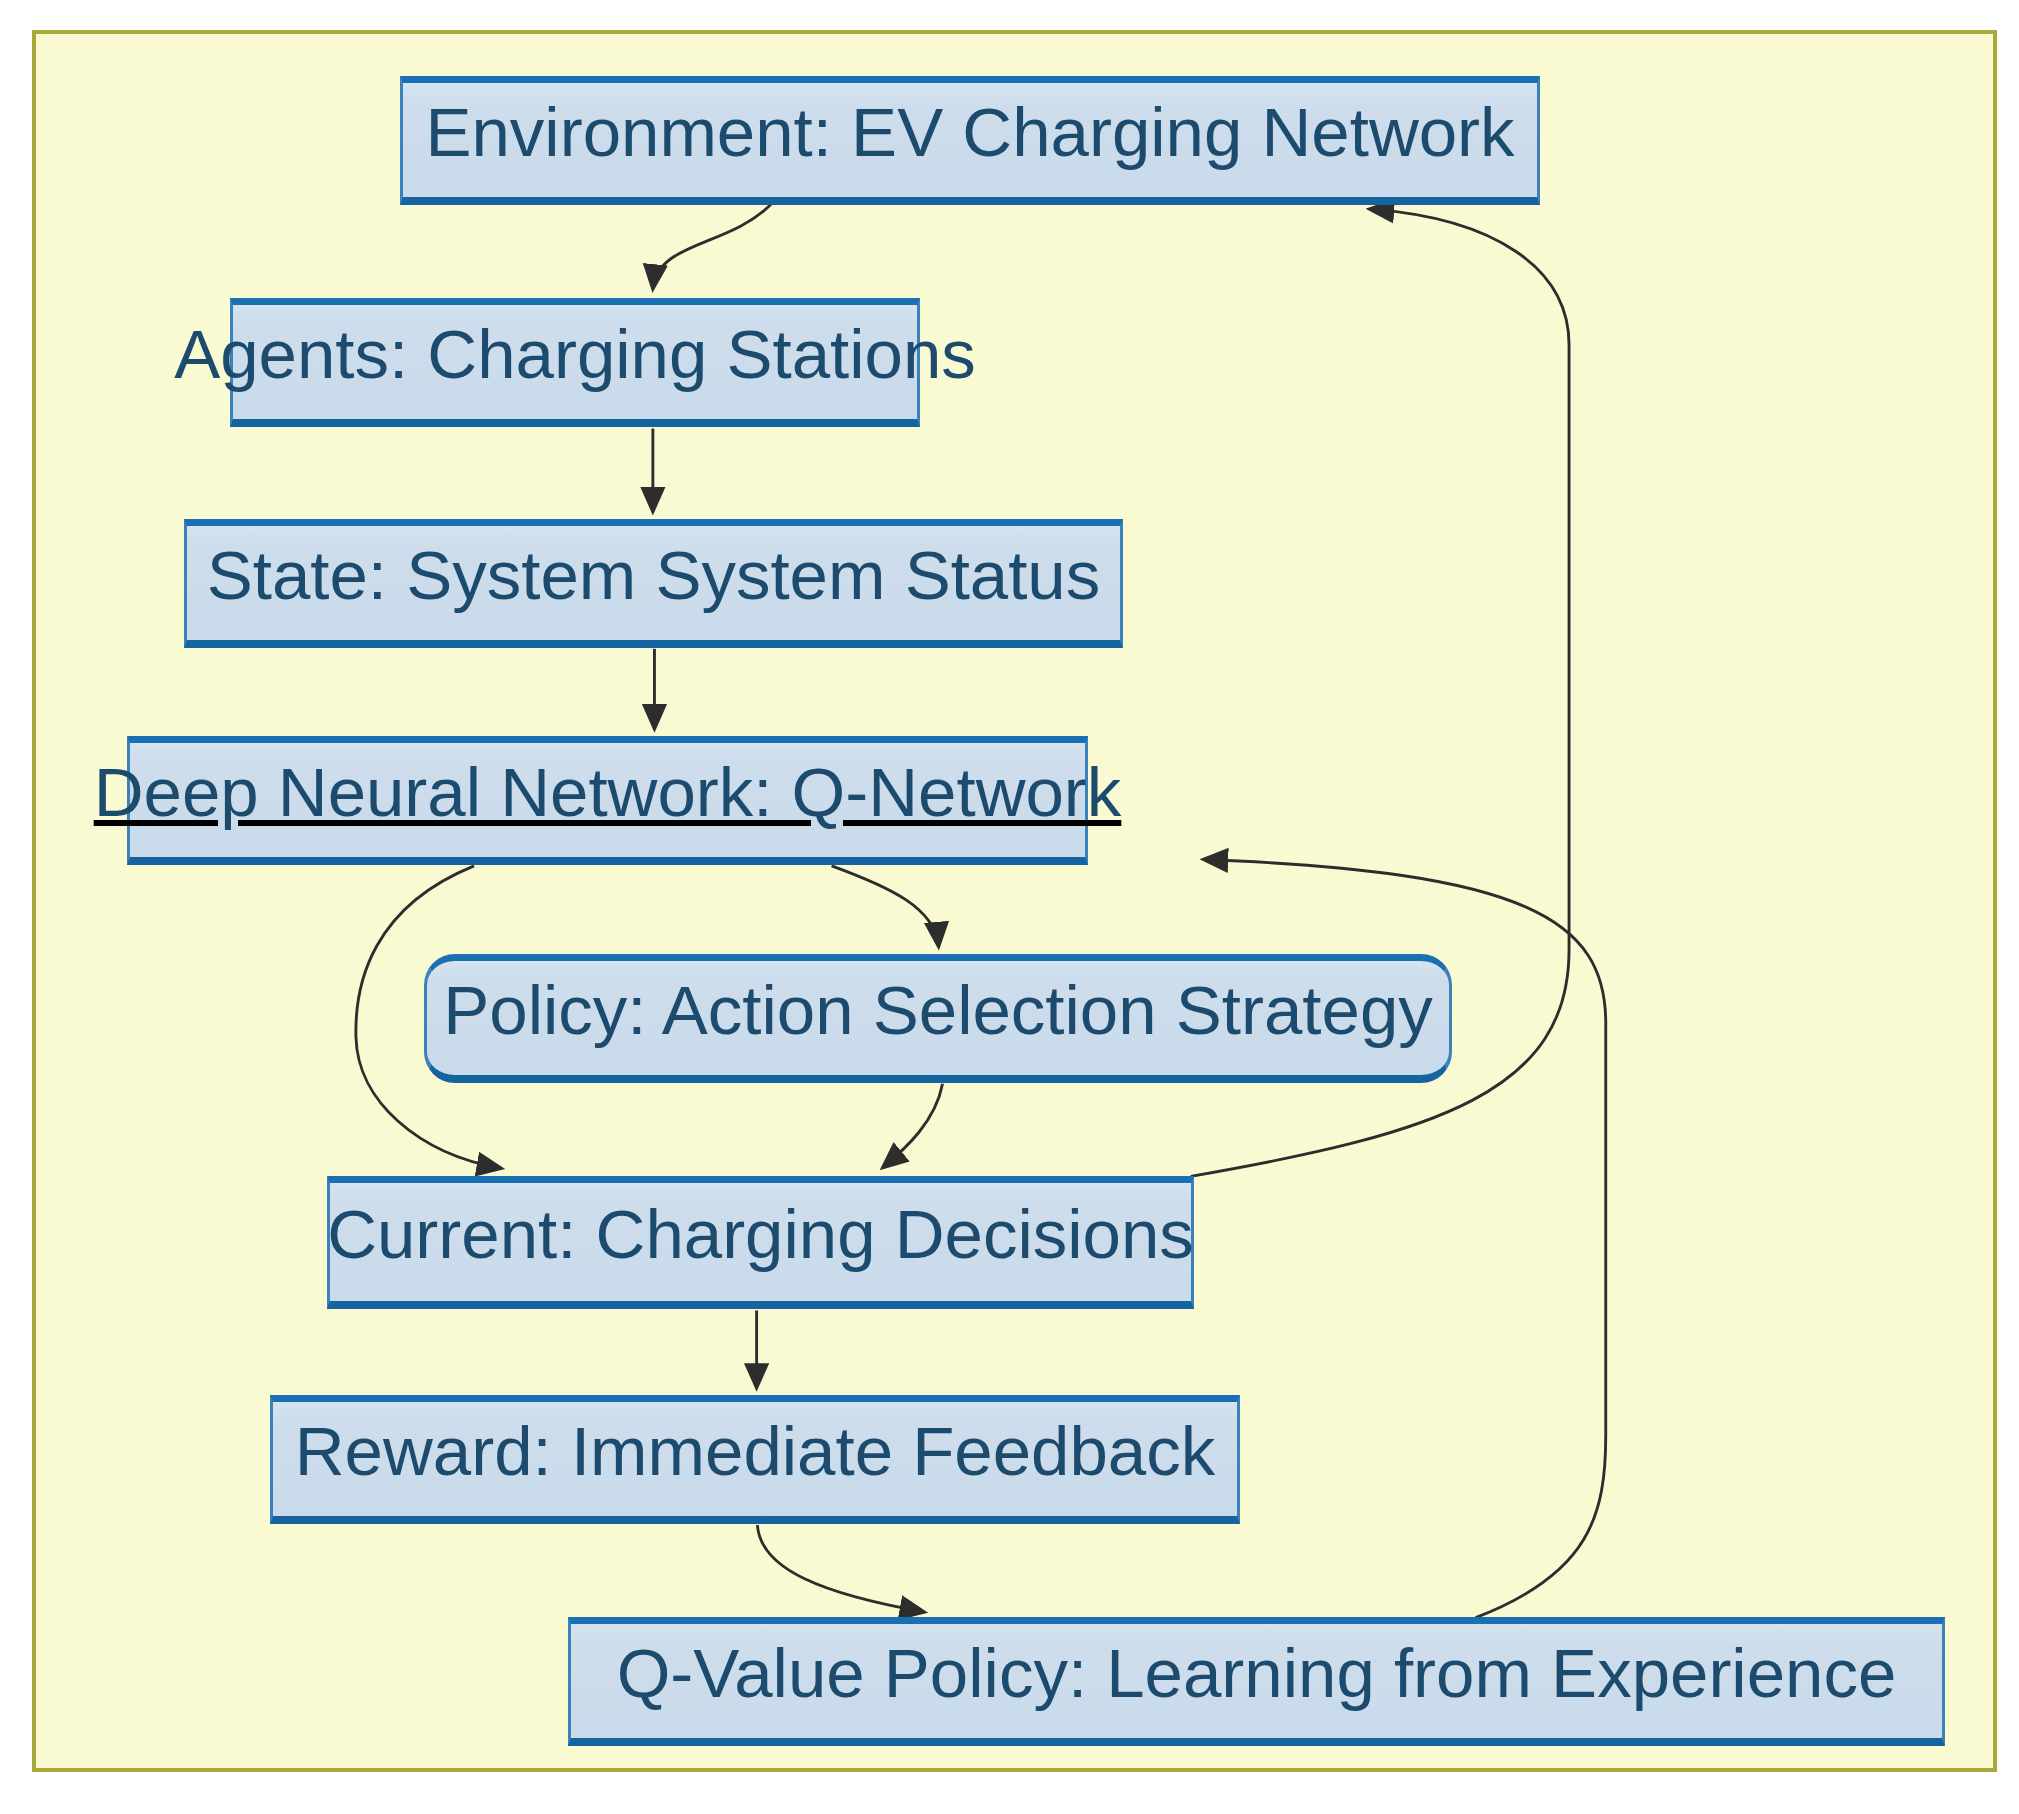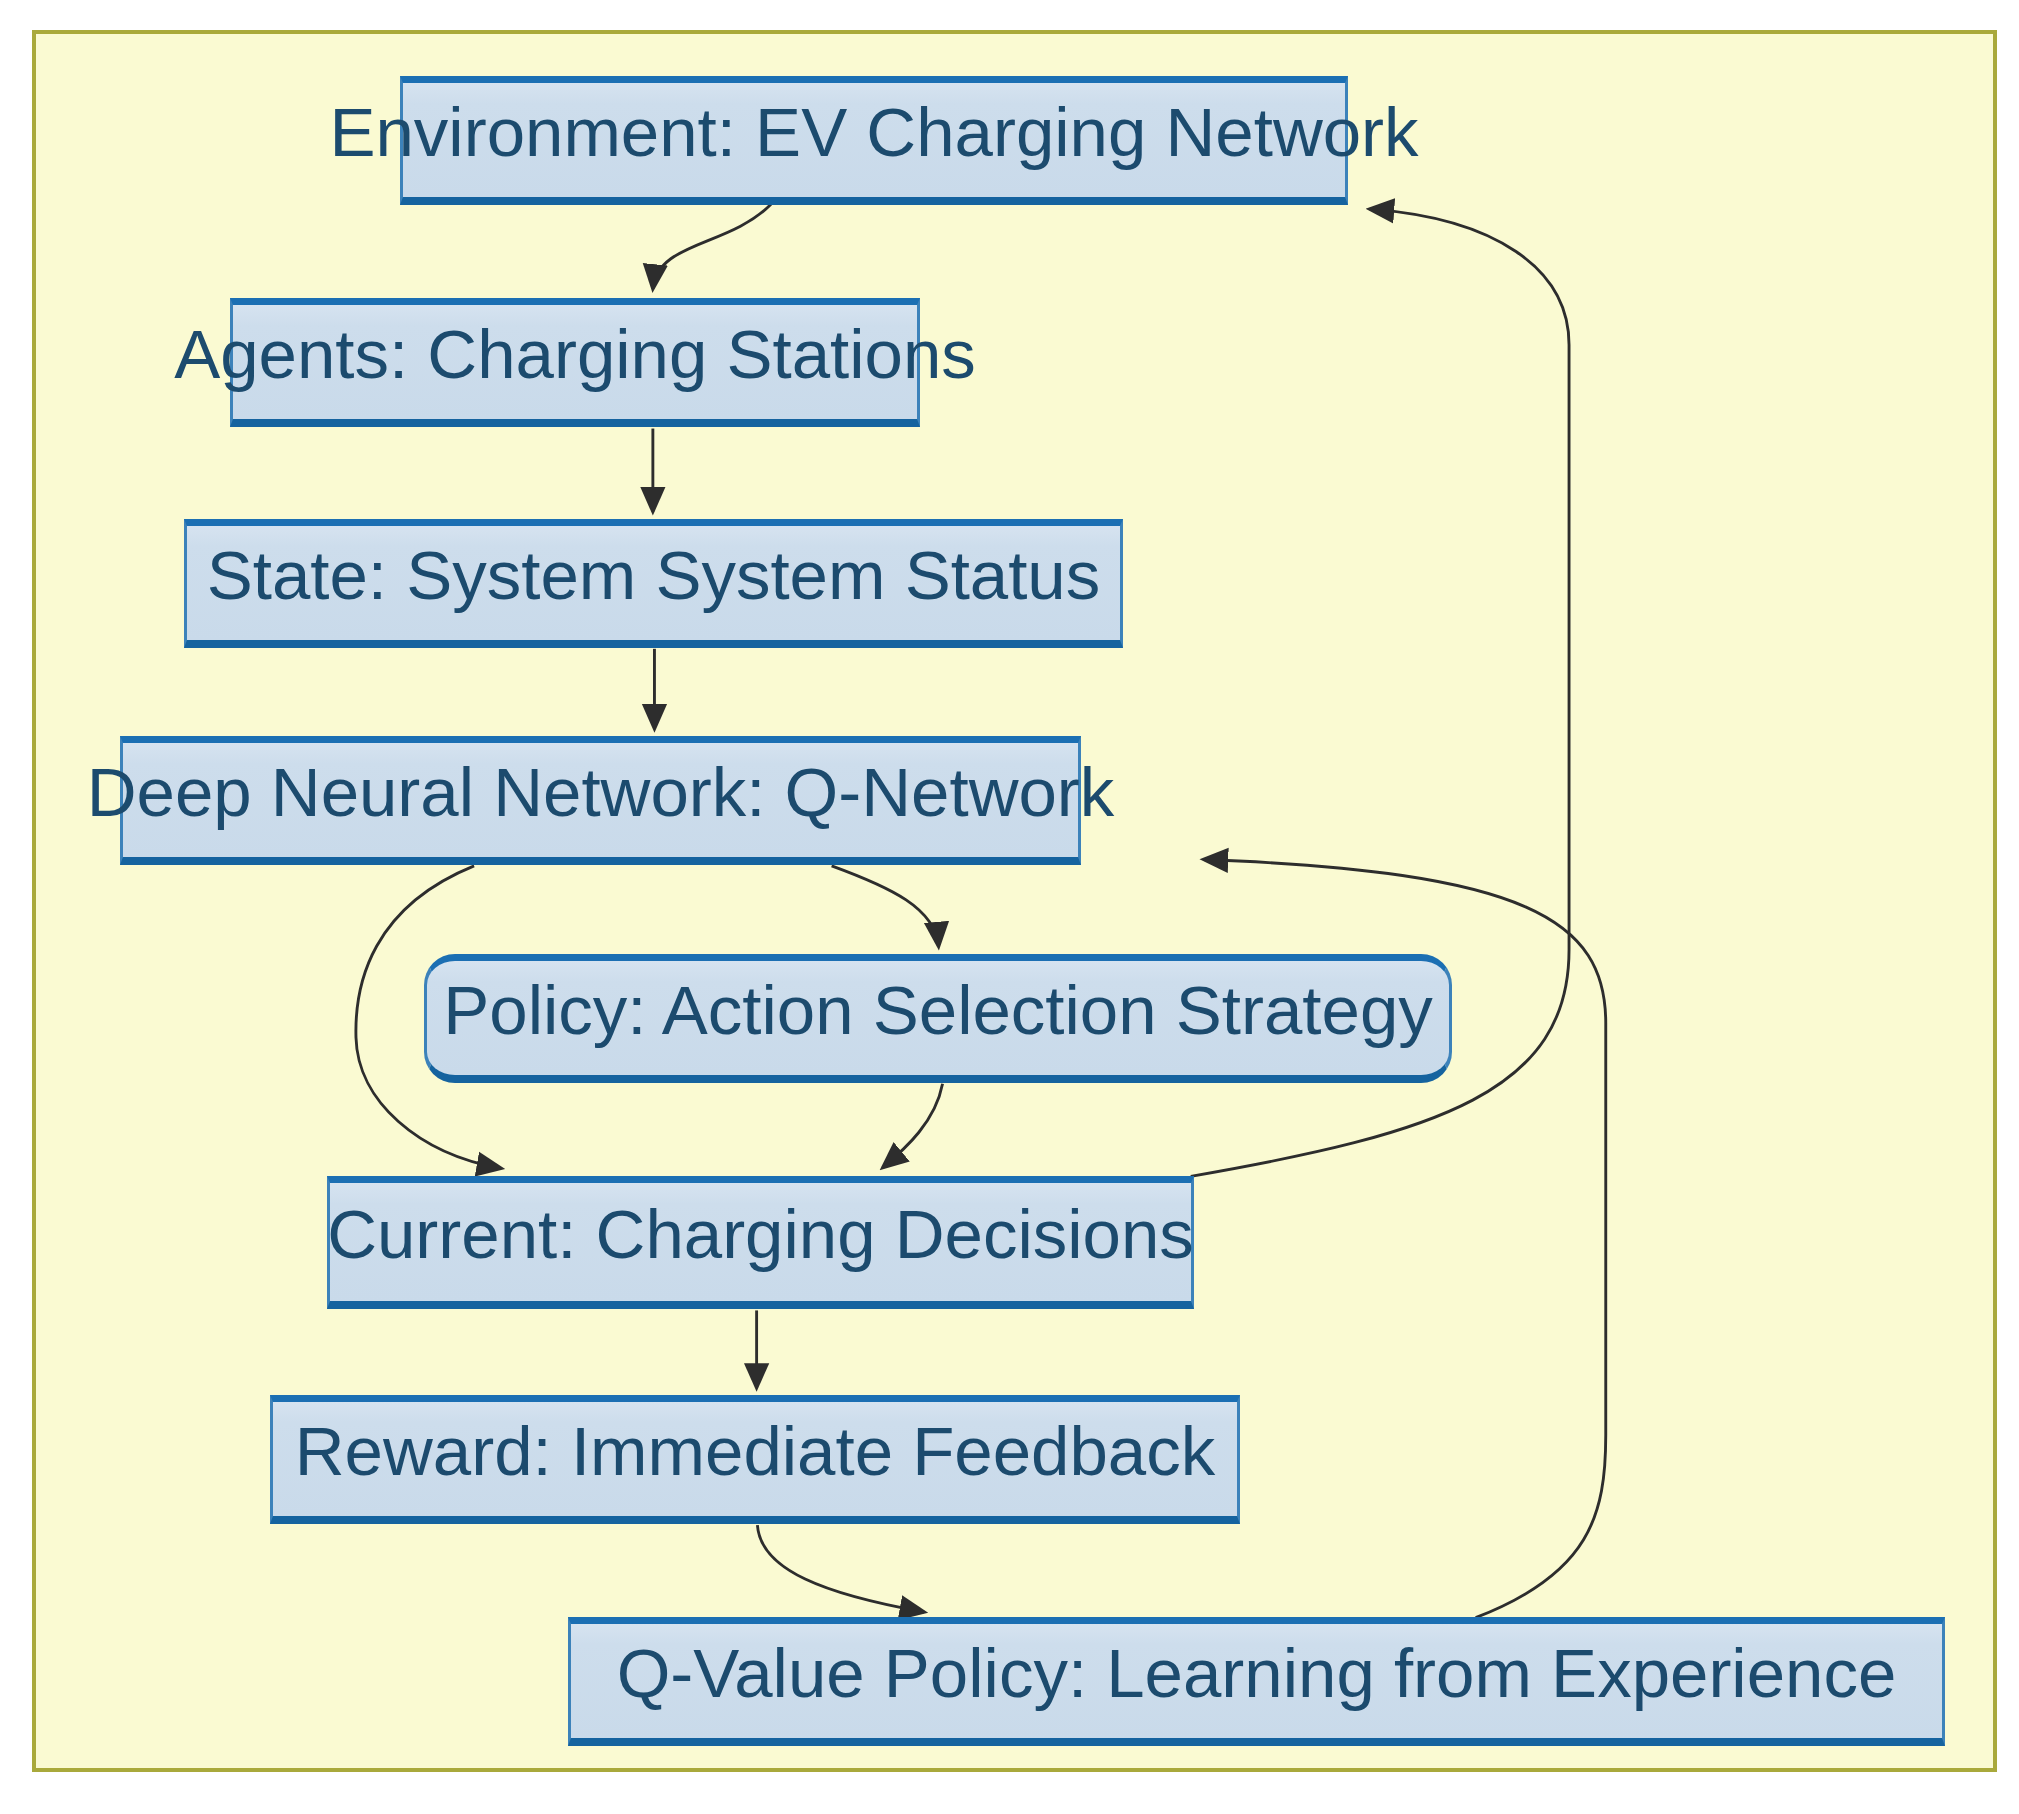--- a/index.html
+++ b/index.html
@@ -47,24 +47,24 @@
     align-items: center;
     justify-content: center;
     padding-bottom: 16px;
   }
   .node .label {
     color: #1c4b6e;
     font-size: 69px;
     line-height: 1;
     white-space: nowrap;
   }
-  #node-environment   { left: 400px;  top: 76px;   width: 948px; height: 129px; }
+  #node-environment   { left: 400px;  top: 76px;   width: 1140px; height: 129px; }
   #node-agents        { left: 230px;  top: 298px;  width: 690px; height: 129px; }
   #node-state         { left: 184px;  top: 519px;  width: 939px; height: 129px; }
-  #node-q-network     { left: 120px;  top: 736px;  width: 961px; height: 129px; }
+  #node-q-network     { left: 127px;  top: 736px;  width: 961px; height: 129px; text-decoration: underline; }
   #node-policy        { left: 424px;  top: 954px; width: 1028px; height: 129px; border-radius: 31px; }
   #node-action        { left: 327px;  top: 1176px; width: 867px; height: 133px; }
   #node-reward        { left: 270px;  top: 1395px; width: 970px; height: 129px; text-align: center; }
   #node-q-value-update{ left: 568px;  top: 1617px; width: 1377px; height: 129px; }
 </style>
 </head>
 <body>
 
 <div id="stage">
 

